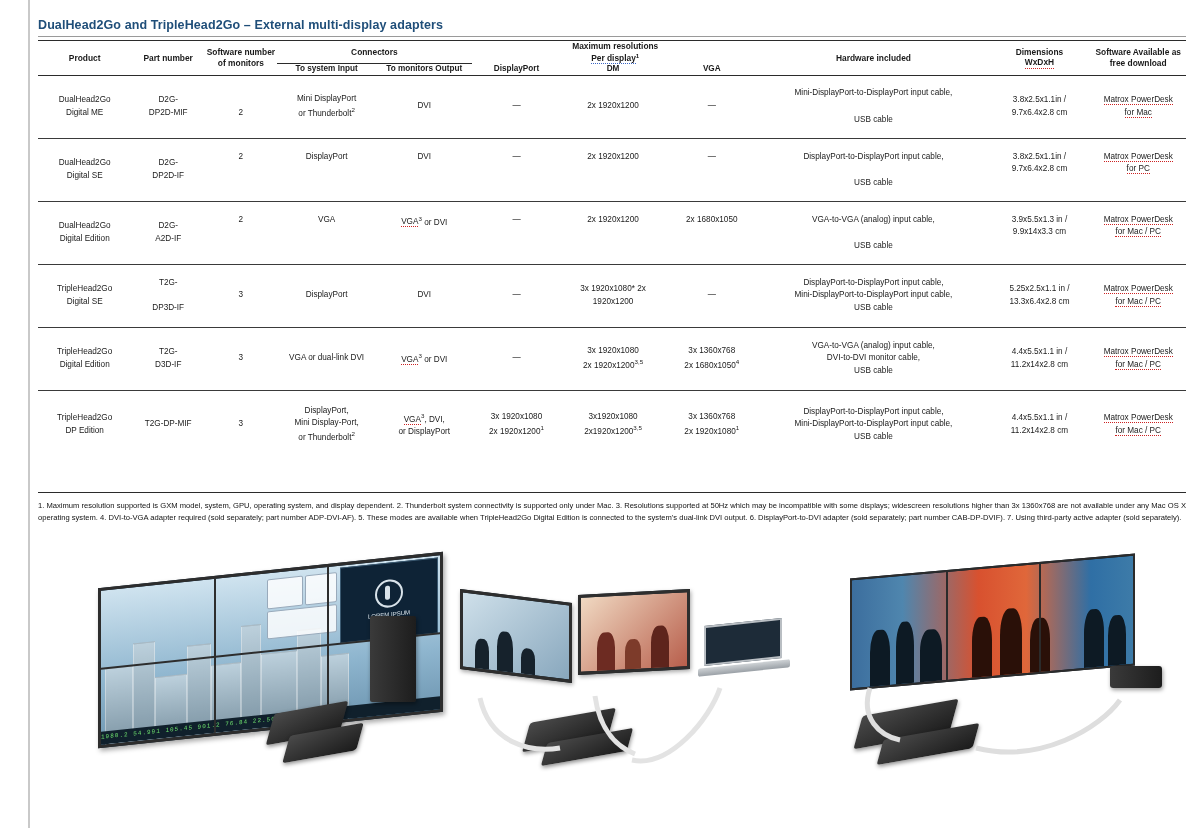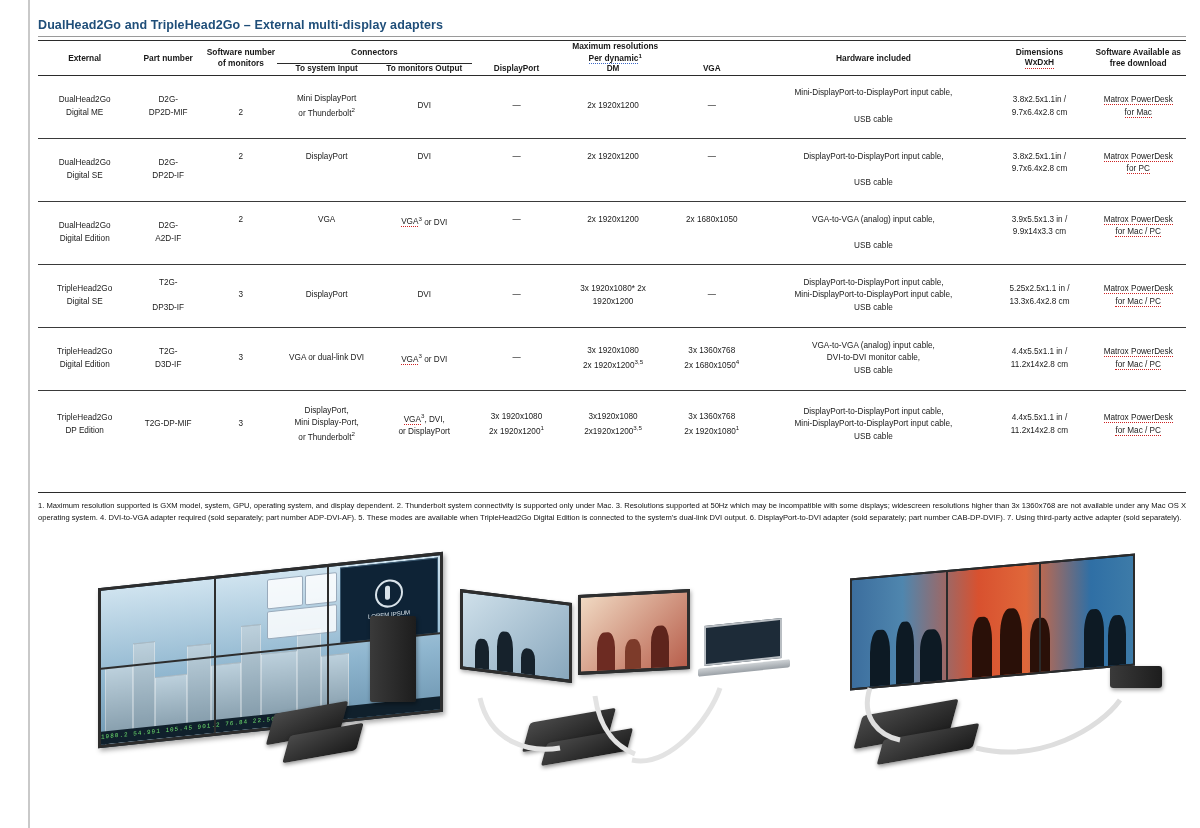--- a/index.html
+++ b/index.html
@@ -277,31 +277,31 @@
       <col style="width:88px">
       <col style="width:82px">
       <col style="width:96px">
       <col style="width:86px">
       <col style="width:212px">
       <col style="width:94px">
       <col style="width:88px">
     </colgroup>
     <tbody>
         <tr class="hdr-row">
-      <th class="bt bb" rowspan="2">External</th>
+      <th class="bt bb" rowspan="2">Product</th>
       <th class="bt bb nowrapline" rowspan="2">Part
 number</th>
       <th class="bt bb nowrapline" rowspan="2">Software
 number
 of monitors</th>
       <th class="bt group-under" colspan="2">Connectors</th>
       <th class="bt" colspan="3">
         <div>Maximum  resolutions</div>
         <div style="font-weight:bold">
-          <span class="blue-underline">Per dynamic</span><span class="sup">1</span>
+          <span class="blue-underline">Per display</span><span class="sup">1</span>
         </div>
       </th>
       <th class="bt bb" rowspan="2">Hardware  included</th>
       <th class="bt bb" rowspan="2">
         <div>Dimensions</div>
         <div class="red-underline" style="display:inline-block">WxDxH</div>
       </th>
       <th class="bt bb nowrapline" rowspan="2">Software
 Available as
 free download</th>

